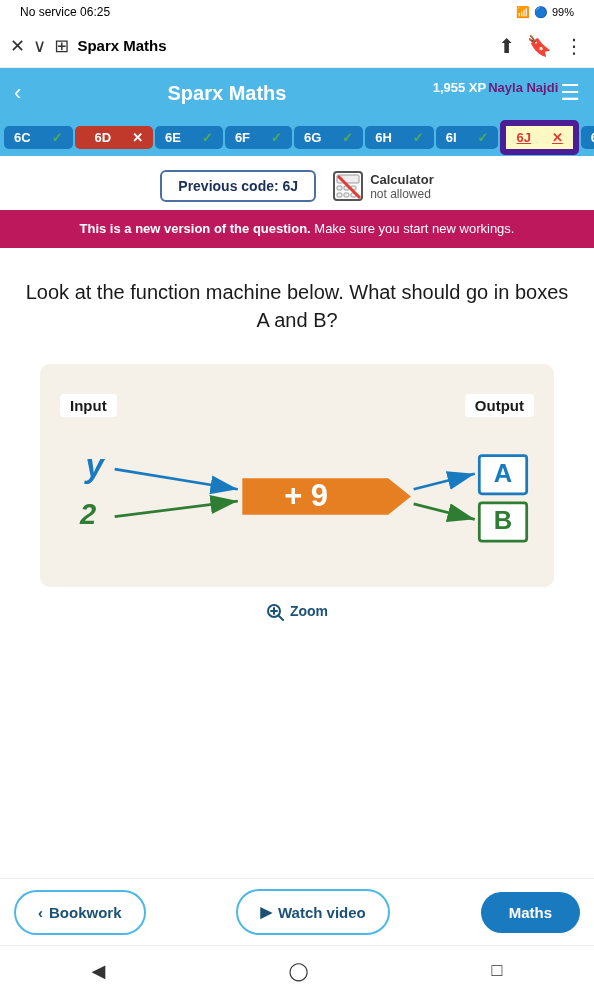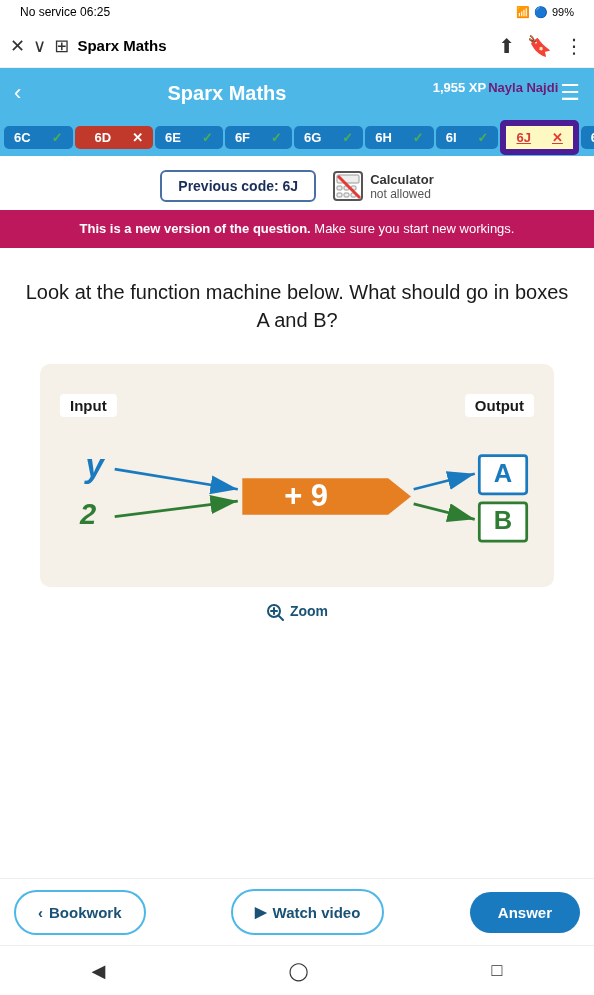--- a/index.html
+++ b/index.html
@@ -416,21 +416,21 @@
 <div class="bottom-nav">
   <button class="btn-previous">
     <span>‹</span>
     <span>Bookwork</span>
   </button>
   <button class="btn-watch">
     <span>▶</span>
     <span>Watch video</span>
   </button>
   <button class="btn-answer">
-    <span>Answer</span>
+    <span>Maths</span>
   </button>
 </div>
 
 <div class="system-nav">
   <span class="sys-btn">◀</span>
   <span class="sys-btn">◯</span>
   <span class="sys-btn">□</span>
 </div>
 
 </body></html>

